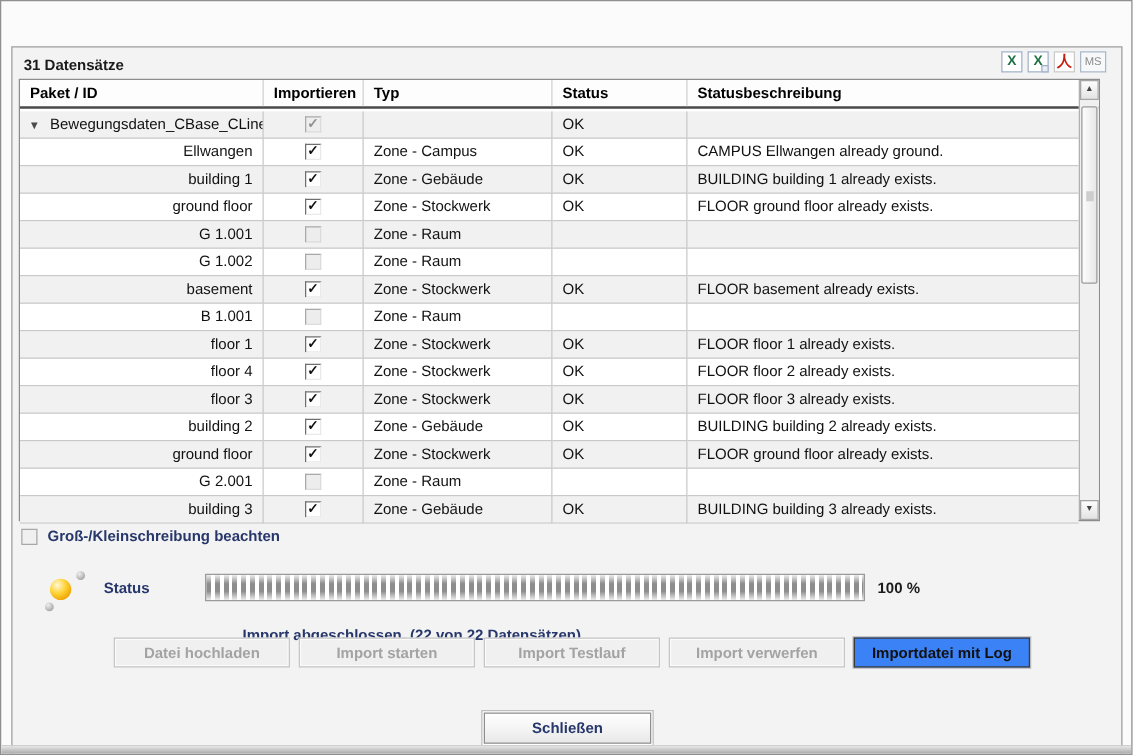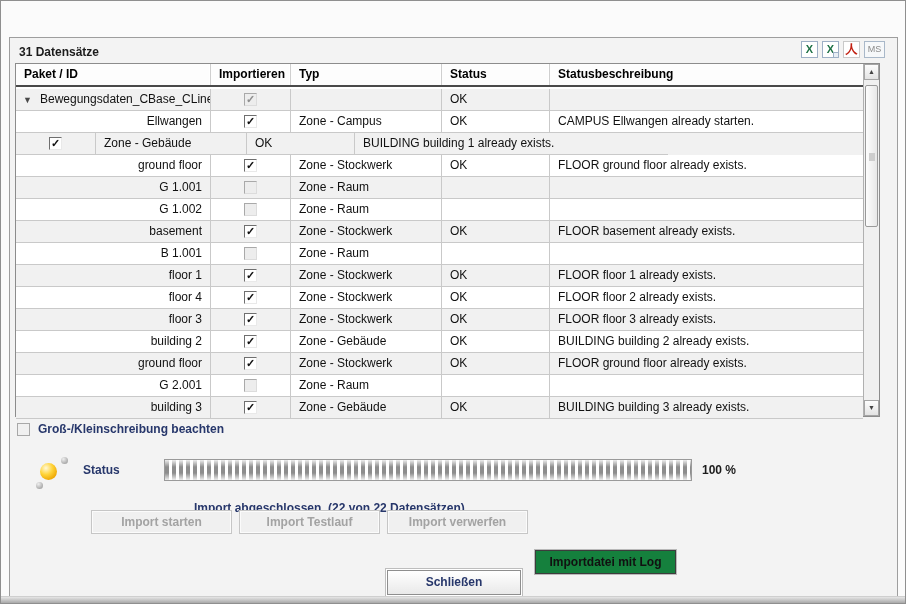--- a/index.html
+++ b/index.html
@@ -98,22 +98,22 @@
         linear-gradient(to bottom, rgba(255,255,255,.85), rgba(255,255,255,0) 35%, rgba(255,255,255,0) 65%, rgba(255,255,255,.85)),
         repeating-linear-gradient(to right, #8d8d8d 0 4px, #ffffff 4px 7px); }
   .pct { position:absolute; left:692px; top:425px; font-size:12px; font-weight:bold; color:#1b1b1b; }
   .status-msg { position:absolute; left:155px; top:463px;margin-left:29px; }
 
   
   .actions { position:absolute; left:81px; top:472px; display:flex; gap:7px; }
   .abtn { width:141px; height:24px; font-size:12px; font-weight:bold; text-align:center; line-height:22px; }
   .abtn.dis { background:#f0f0f0; border:1px solid #c6c6c6; color:#a3a3a3;
               box-shadow:inset 0 0 0 1px #fbfbfb; }
-  .abtn.en { background:#15803d; border:1px solid #3c3c3c; color:#111;
-             box-shadow:0 0 0 1px #b9b9b9;margin-top:40px; }
+  .abtn.en { background:#3b82f6; border:1px solid #3c3c3c; color:#111;
+             box-shadow:0 0 0 1px #b9b9b9; }
 
   
   .footer-btn { position:absolute; left:386px; top:569px; width:134px; height:25px;
                 background:linear-gradient(#ffffff,#e9e9e9); border:1px solid #8e8e8e;
                 box-shadow:0 0 0 1px #fff, 0 0 0 2px #bdbdbd;
                 text-align:center; line-height:23px; }
   .bottom-strip { position:absolute; left:0; bottom:0; width:904px; height:7px;
                   background:linear-gradient(#e6e6e6,#a9a9a9); border-top:1px solid #cfcfcf; }
 </style>
 </head>
@@ -151,23 +151,24 @@
             <div class="c w-st">OK</div>
             <div class="c w-be"></div>
           </div>
           <div class="trow odd">
             <div class="c w-id c-id child">Ellwangen</div>
             <div class="c w-imp c-imp">
               <span class="cb on">✓</span>
             </div>
             <div class="c w-typ">Zone - Campus</div>
             <div class="c w-st">OK</div>
-            <div class="c w-be">CAMPUS Ellwangen already starten.</div>
-          </div>
-          <div class="trow even">
+            <div class="c w-be">CAMPUS Ellwangen already ground.</div>
+          </div>
+          <div class="trow even">
+            <div class="c w-id c-id child">building 1</div>
             <div class="c w-imp c-imp">
               <span class="cb on">✓</span>
             </div>
             <div class="c w-typ">Zone - Gebäude</div>
             <div class="c w-st">OK</div>
             <div class="c w-be">BUILDING building 1 already exists.</div>
           </div>
           <div class="trow odd">
             <div class="c w-id c-id child">ground floor</div>
             <div class="c w-imp c-imp">
@@ -295,20 +296,21 @@
       <span class="ball-s2"></span>
     </div>
     <div class="status-label navy">Status</div>
     <div class="pbar">
       <div class="pbar-fill"></div>
     </div>
     <div class="pct">100 %</div>
     <div class="status-msg navy">Import abgeschlossen. (22 von 22 Datensätzen)</div>
 
     <div class="actions">
+      <div class="abtn dis">Datei hochladen</div>
       <div class="abtn dis">Import starten</div>
       <div class="abtn dis">Import Testlauf</div>
       <div class="abtn dis">Import verwerfen</div>
       <div class="abtn en">Importdatei mit Log</div>
     </div>
   </div>
 
   <div class="footer-btn navy">Schließen</div>
   <div class="bottom-strip"></div>
 </div>

